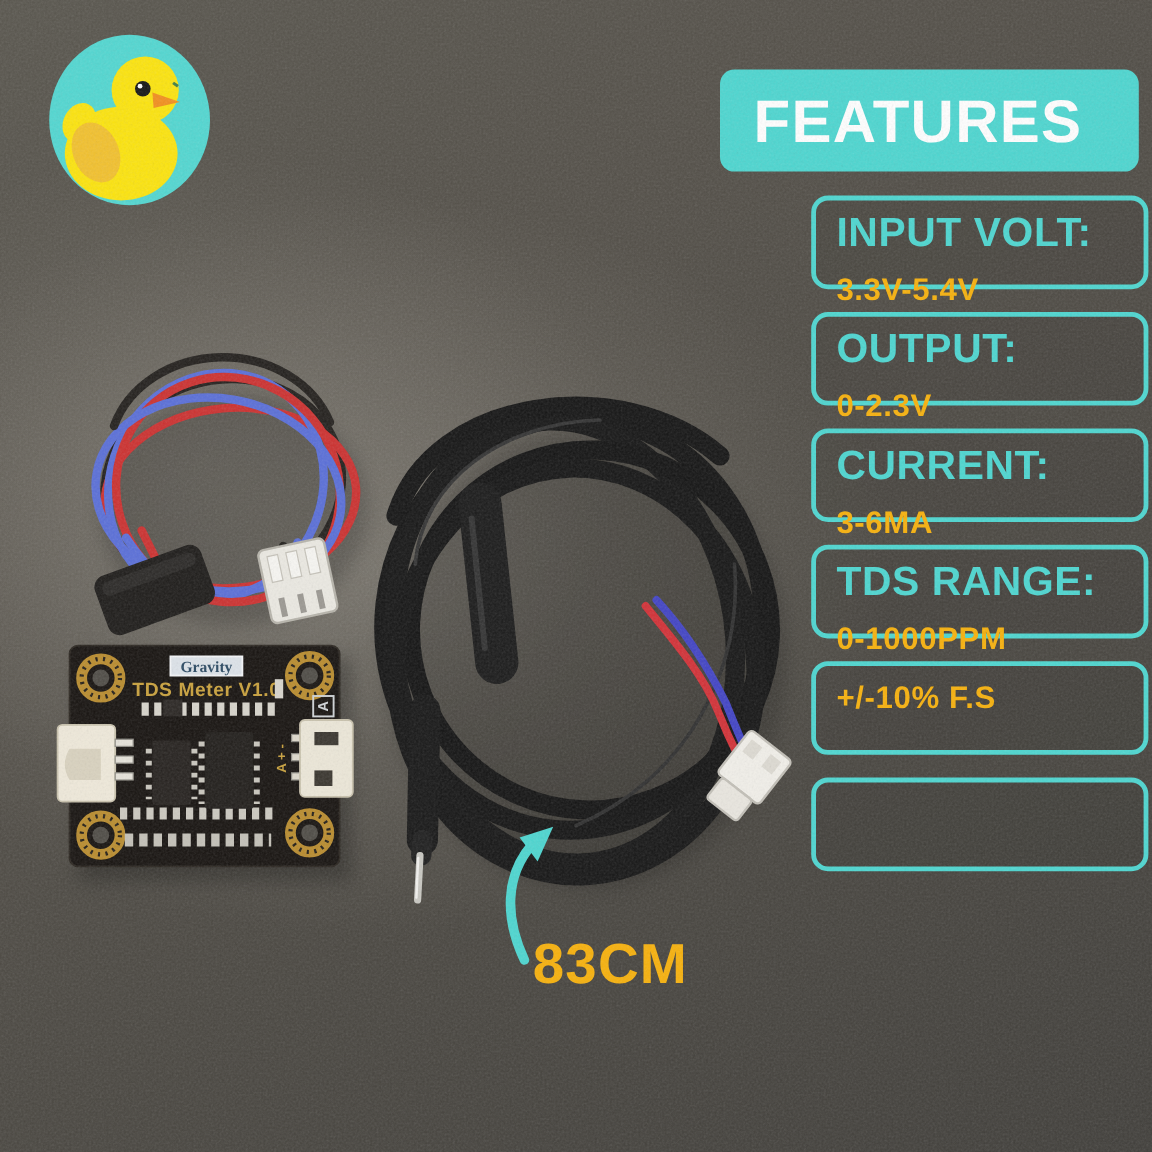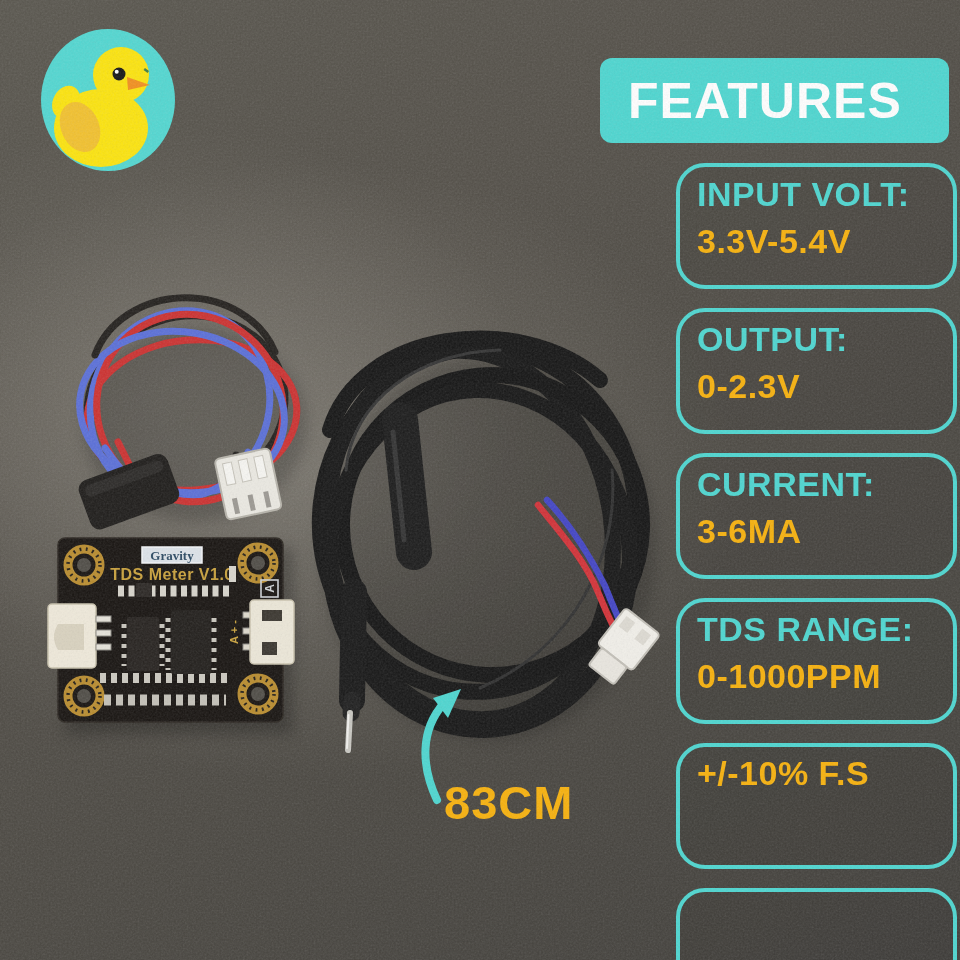--- a/index.html
+++ b/index.html
@@ -23,25 +23,25 @@
   }
   .features-header .t{
     color:#fff;font-size:50px;font-weight:bold;letter-spacing:1px;line-height:1;
   }
   
   .features-col{
     position:absolute;left:676px;top:163px;width:281px;
     display:flex;flex-direction:column;gap:19px;
   }
   .fbox{
-    box-sizing:border-box;height:126px;border:4px solid #4DD6D0;border-radius:29px;
+    box-sizing:border-box;height:78px;border:4px solid #4DD6D0;border-radius:14px;
     padding:3px 16px 0 17px;background:rgba(30,29,27,0.10);
   }
   .flabel{color:#4DD6D0;font-size:34px;font-weight:bold;line-height:48px;white-space:nowrap;letter-spacing:.5px;}
-  .fvalue{color:#F7B10C;font-size:34px;font-weight:bold;line-height:47px;white-space:nowrap;letter-spacing:.5px;}
+  .fvalue{color:#F7B10C;font-size:26px;font-weight:bold;line-height:47px;white-space:nowrap;letter-spacing:.5px;}
   .accent{color:#F7B10C;}
   
   .cm-label{
     position:absolute;left:444px;top:779px;color:#F7B10C;
     font-size:47px;font-weight:bold;letter-spacing:1px;line-height:1;
   }
   .soft{filter:blur(7px);}
 </style>
 </head>
 <body>

